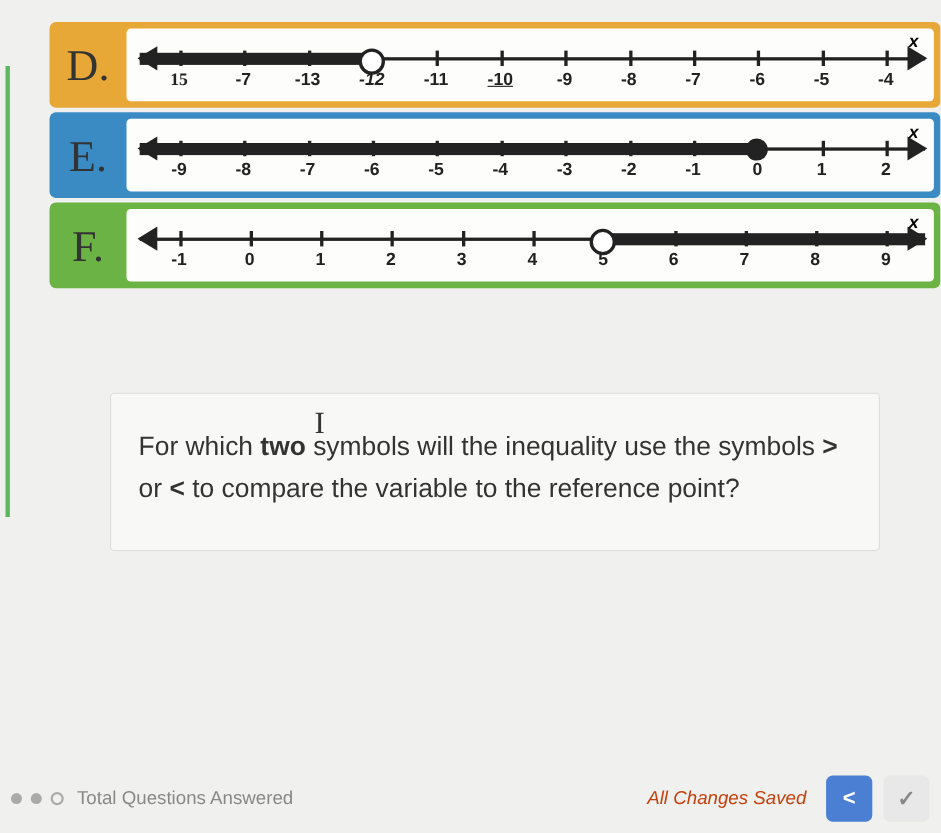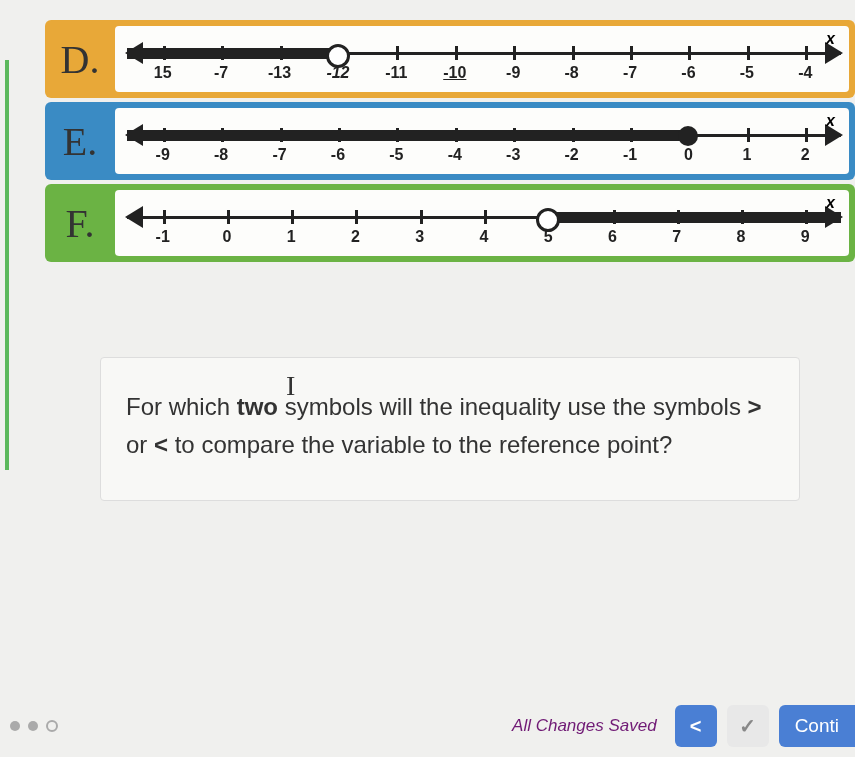--- a/index.html
+++ b/index.html
@@ -180,21 +180,21 @@
     background: transparent;
     border: 2px solid #aaa;
     width: 8px;
     height: 8px;
   }
   .footer-text {
     flex: 0 0 auto;
   }
   .footer-spacer { flex: 1; }
   .saved-text {
-    color: #701a75;
+    color: #c2410c;
     font-style: italic;
     font-size: 17px;
     margin-right: 18px;
   }
   .nav-btn {
     background: #4a7fd4;
     color: #fff;
     width: 42px;
     height: 42px;
     border-radius: 6px;
@@ -232,21 +232,21 @@
   <div class="problem-row d">
     <div class="problem-label">D.</div>
     <div class="numberline-box">
       <div class="nl" id="nl-d">
         <div class="axis"></div>
         <div class="arrow-left"></div>
         <div class="arrow-right"></div>
         <span class="x-marker">x</span>
       <div class="shade" style="left: 0%; width: 29.5455%;"></div>
           <div class="tick" style="left: 5%;"></div>
-          <div class="tick-label" style="left: 5%;">15</div>
+          <div class="tick-label" style="left: 5%; font-family: Liberation Serif, serif;">15</div>
           <div class="tick" style="left: 13.1818%;"></div>
           <div class="tick-label" style="left: 13.1818%;">-7</div>
           <div class="tick" style="left: 21.3636%;"></div>
           <div class="tick-label" style="left: 21.3636%;">-13</div>
           <div class="tick" style="left: 29.5455%;"></div>
           <div class="tick-label" style="left: 29.5455%; font-style: italic;">-12</div>
           <div class="tick" style="left: 37.7273%;"></div>
           <div class="tick-label" style="left: 37.7273%;">-11</div>
           <div class="tick" style="left: 45.9091%;"></div>
           <div class="tick-label" style="left: 45.9091%; text-decoration: underline;">-10</div>
@@ -346,24 +346,22 @@
     <span>For which </span><span class="bold">two</span><span> symbols will the inequality use the symbols </span><span class="bold">&gt;</span><span> or </span><span class="bold">&lt;</span><span> to compare the variable to the reference point?</span>
   </div>
 </div>
 
 <div class="footer">
   <div class="dots">
     <div class="dot"></div>
     <div class="dot"></div>
     <div class="dot hollow"></div>
   </div>
+  <div class="footer-text">Total Questions Answered</div>
   <div class="footer-spacer"></div>
   <div class="saved-text">All Changes Saved</div>
   <div class="nav-btn">
       <span>&lt;</span>
     </div>
   <div class="nav-btn light">
       <span>✓</span>
     </div>
-  <div class="cont-btn">
-      <span>Conti</span>
-    </div>
 </div>
 
 </body></html>

